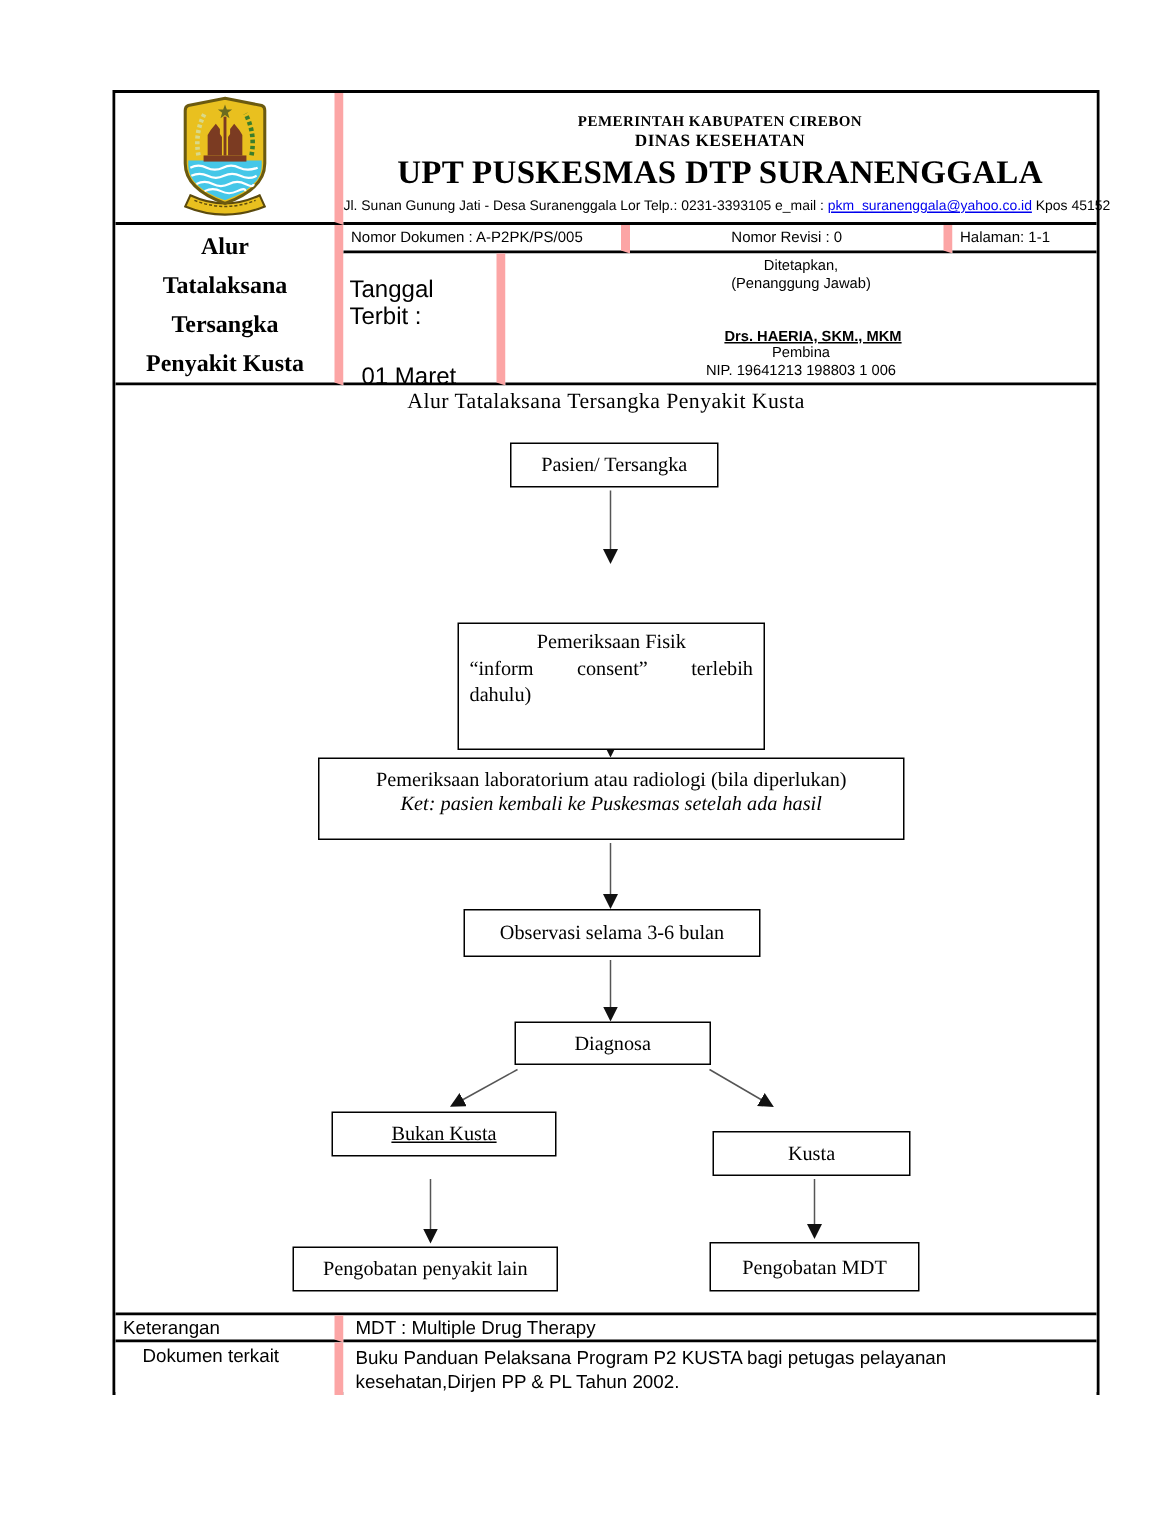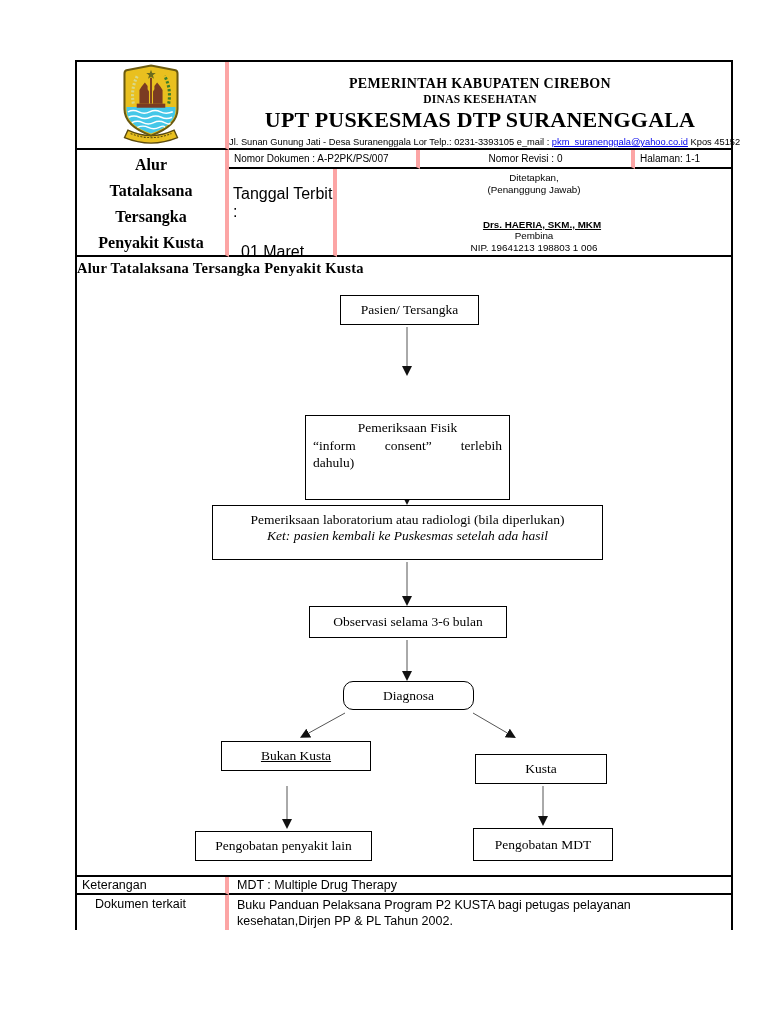--- a/index.html
+++ b/index.html
@@ -6,27 +6,27 @@
   body{
     width:768px;height:1024px;background:#ffffff;position:relative;
     font-family:"Liberation Sans",sans-serif;color:#000;
     -webkit-font-smoothing:antialiased;
   }
   .doc{
     position:absolute;left:75px;top:60px;width:654px;height:866px;
     border:2px solid #000;background:#fff;
   }
   .cell{position:absolute;box-sizing:border-box;background:#fff;}
-  .br{border-right:4px solid #fca5a5;}
+  .br{border-right:6px solid #fca5a5;}
   .bb{border-bottom:2px solid #000;}
 
   
   .cell-logo{left:0;top:0;width:152px;height:88px;display:flex;align-items:center;justify-content:center;}
   .cell-head{left:152px;top:0;width:502px;height:88px;text-align:center;}
-  .gov1{font-family:"Liberation Serif",serif;font-weight:bold;font-size:14px;margin-top:14px;letter-spacing:.3px;}
+  .gov1{font-family:"Liberation Serif",serif;font-weight:bold;font-size:10px;margin-top:14px;letter-spacing:.3px;}
   .gov2{font-family:"Liberation Serif",serif;font-weight:bold;font-size:11.5px;margin-top:1px;letter-spacing:.3px;}
   .org{font-family:"Liberation Serif",serif;font-weight:bold;font-size:22px;margin-top:2px;letter-spacing:.2px;}
   .addr{font-size:9.3px;margin-top:4px;white-space:nowrap;}
   .email{color:#0000ee;text-decoration:underline;cursor:pointer;}
 
   
   .cell-sidetitle{left:0;top:88px;width:152px;height:107px;text-align:center;
     font-family:"Liberation Serif",serif;font-weight:bold;font-size:16px;line-height:26px;padding-top:2px;}
 
   
@@ -38,22 +38,22 @@
   .cell-tgl{left:152px;top:107px;width:108px;height:88px;font-size:16px;}
   .tgl-label{margin:16px 0 0 4px;}
   .tgl-value{margin:22px 0 0 12px;}
   .cell-ttd{left:260px;top:107px;width:394px;height:88px;font-size:9.8px;text-align:center;}
   .ttd-top{margin-top:3px;line-height:12px;}
   .ttd-block{position:absolute;bottom:2px;left:0;right:0;line-height:11.5px;}
   .signer{text-decoration:underline;font-weight:bold;padding-left:16px;}
 
   
   .cell-flow{left:0;top:195px;width:654px;height:620px;overflow:hidden;}
-  .flow-title{position:absolute;top:3px;left:0;width:100%;
-    font-family:"Liberation Serif",serif;font-weight:bold;font-size:14.5px;letter-spacing:.3px;}
+  .flow-title{position:absolute;top:3px;left:0;width:100%;text-align:center;
+    font-family:"Liberation Serif",serif;font-weight:normal;font-size:14.5px;letter-spacing:.3px;}
   .fbox{position:absolute;border:1.5px solid #000;background:#fff;box-sizing:border-box;
     font-family:"Liberation Serif",serif;font-size:13.5px;display:flex;align-items:center;justify-content:center;text-align:center;}
   .fbox-multi{display:block;text-align:center;padding:3px 7px;}
   .jline{text-align:justify;text-align-last:justify;line-height:17.5px;}
   .jlast{text-align:left;line-height:17.5px;}
   .fisik-title{line-height:17.5px;}
   .lab1{line-height:16px;margin-top:3px;}
   .lab2{line-height:16px;font-style:italic;}
   .arrows{position:absolute;left:0;top:0;}
 
@@ -102,21 +102,21 @@
     <div class="addr"><span>Jl. Sunan Gunung Jati - Desa Suranenggala Lor Telp.: 0231-3393105   e_mail : </span><span class="email">pkm_suranenggala@yahoo.co.id</span><span>  Kpos  45152</span></div>
   </div>
 
   <div class="cell cell-sidetitle br bb">
     <div>Alur</div>
     <div>Tatalaksana</div>
     <div>Tersangka</div>
     <div>Penyakit Kusta</div>
   </div>
 
-  <div class="cell cell-nodok br bb">Nomor Dokumen : A-P2PK/PS/007</div>
+  <div class="cell cell-nodok br bb">Nomor Dokumen : A-P2PK/PS/005</div>
   <div class="cell cell-norev br bb">Nomor Revisi : 0</div>
   <div class="cell cell-hal bb">Halaman: 1-1</div>
 
   <div class="cell cell-tgl br bb">
     <div class="tgl-label">Tanggal Terbit :</div>
     <div class="tgl-value">01 Maret 2016</div>
   </div>
   <div class="cell cell-ttd bb">
     <div class="ttd-top">
       <div>Ditetapkan,</div>
@@ -156,21 +156,21 @@
       <div class="jlast">dahulu)</div>
     </div>
 
     <div class="fbox fbox-multi" style="left:135px;top:248px;width:391px;height:55px;">
       <div class="lab1">Pemeriksaan laboratorium atau radiologi (bila diperlukan)</div>
       <div class="lab2">Ket: pasien kembali ke Puskesmas setelah ada hasil</div>
     </div>
 
     <div class="fbox" style="left:232px;top:349px;width:198px;height:32px;">Observasi selama 3-6 bulan</div>
 
-    <div class="fbox" style="left:266px;top:424px;width:131px;height:29px;border-radius:10px;">Diagnosa</div>
+    <div class="fbox" style="left:266px;top:424px;width:131px;height:29px;">Diagnosa</div>
 
     <div class="fbox" style="left:144px;top:484px;width:150px;height:30px;text-decoration:underline;">Bukan Kusta</div>
 
     <div class="fbox" style="left:118px;top:574px;width:177px;height:30px;">Pengobatan penyakit lain</div>
 
     <div class="fbox" style="left:398px;top:497px;width:132px;height:30px;">Kusta</div>
 
     <div class="fbox" style="left:396px;top:571px;width:140px;height:33px;">Pengobatan MDT</div>
   </div>
 

